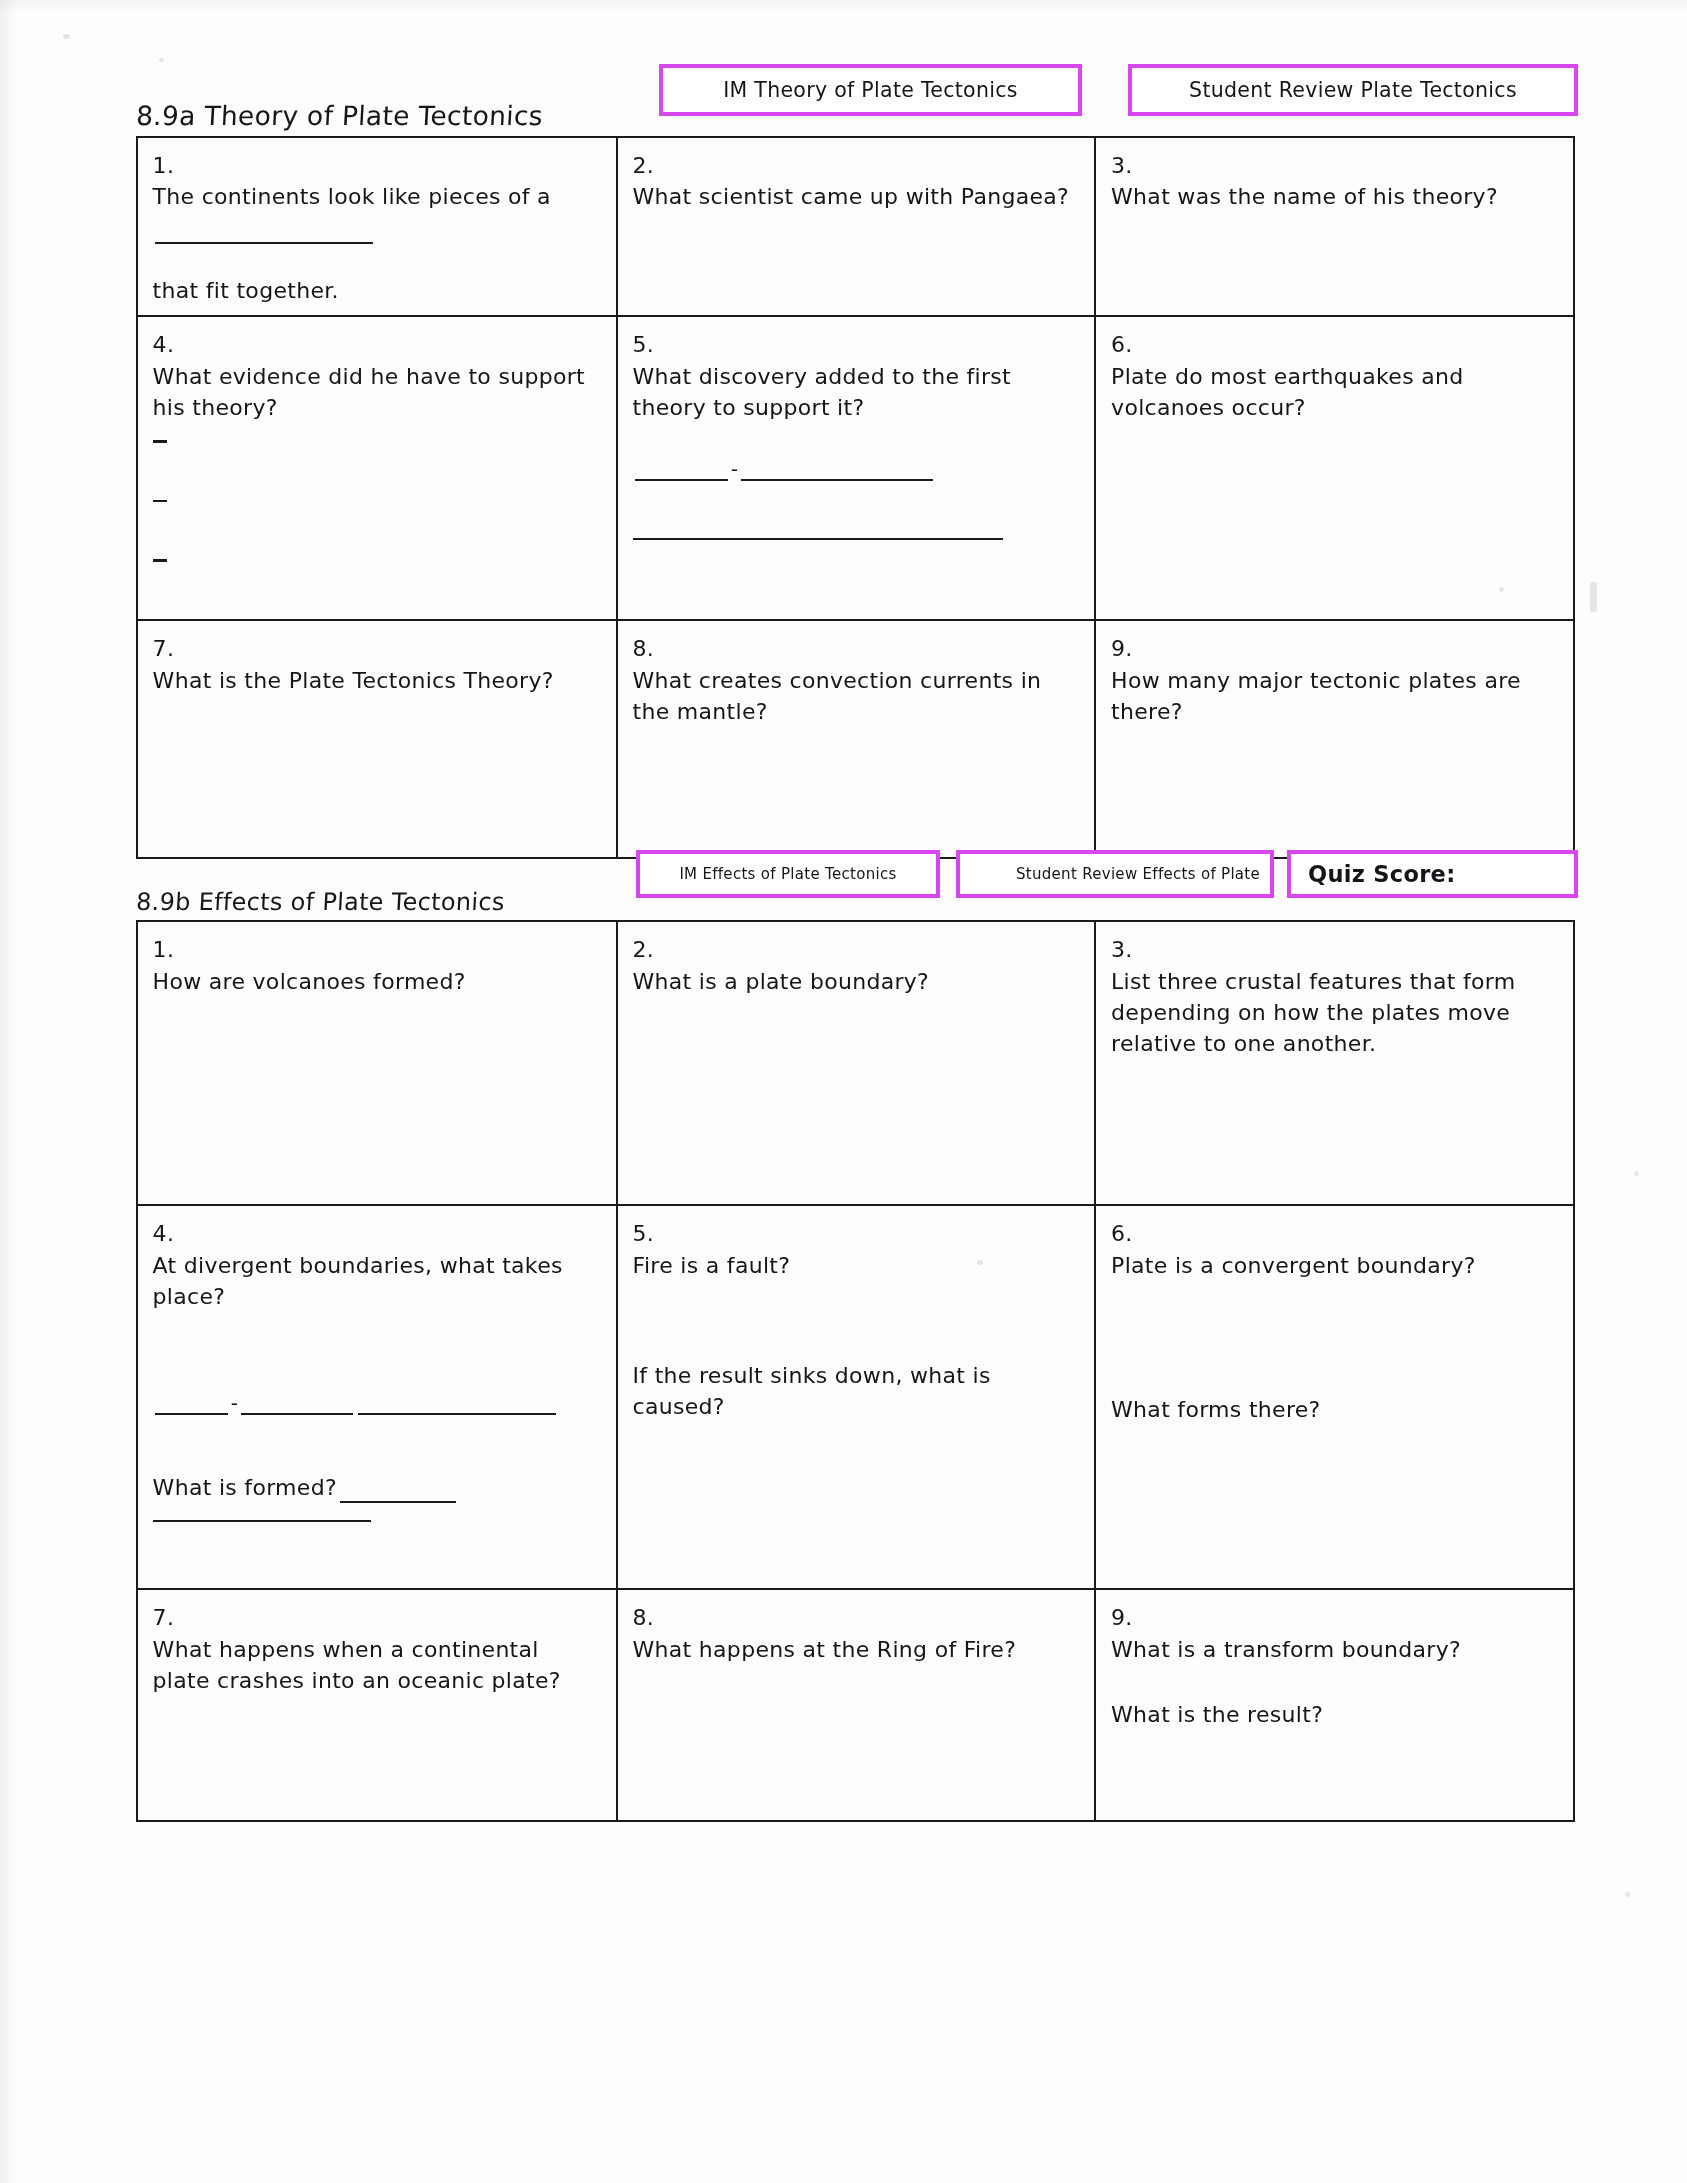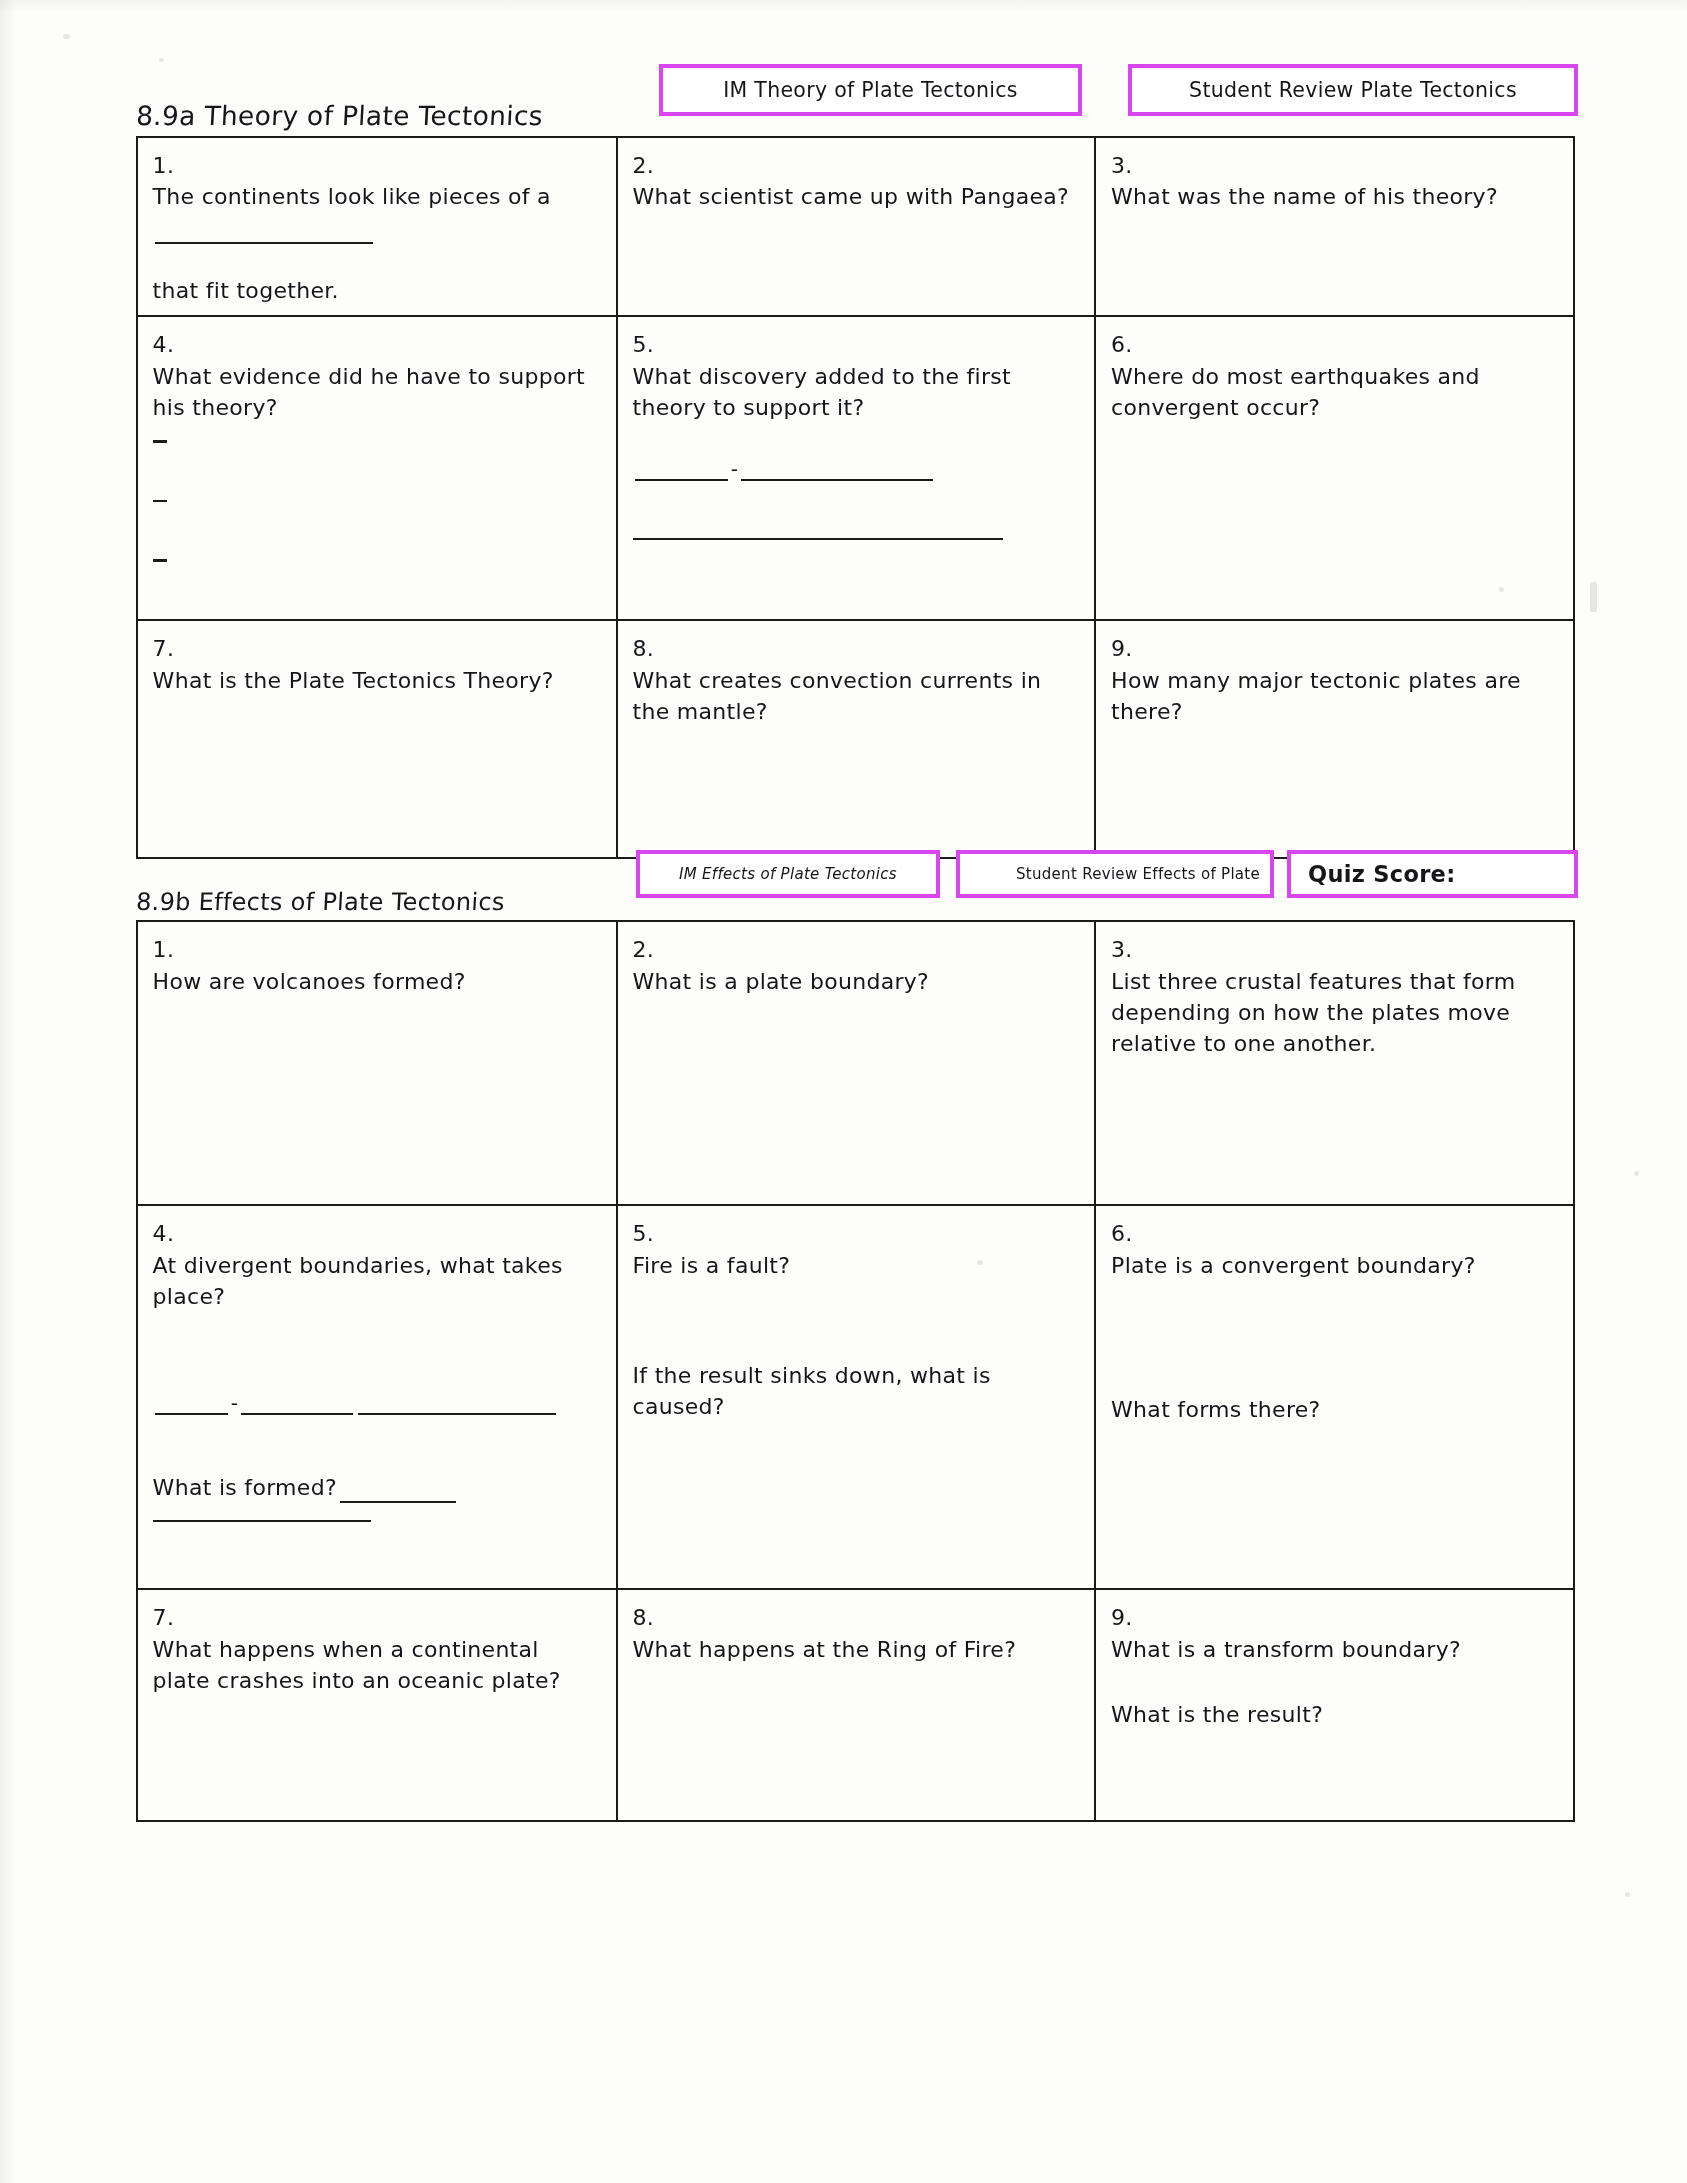--- a/index.html
+++ b/index.html
@@ -80,21 +80,21 @@
   }
   .tagbox span { display: block; }
 
   
   .h1-tag1 { position: absolute; left: 523px;  top: -14.6px; width: 423px; height: 52px; }
   .h1-tag1 span { font-size: 20.5px; }
   .h1-tag2 { position: absolute; left: 992px; top: -14.6px; width: 450px; height: 52px; }
   .h1-tag2 span { font-size: 20.5px; }
 
   
-  .h2-tag1 { position: absolute; left: 500px;  top: -9.3px; width: 304px; height: 48px; font-style: italic; }
+  .h2-tag1 { position: absolute; left: 500px;  top: -9.3px; width: 304px; height: 48px; }
   .h2-tag1 span { font-size: 15px; }
   .h2-tag2 { position: absolute; left: 820px; top: -9.3px; width: 318px; height: 48px; }
   .h2-tag2 span { font-size: 15px; margin-left: 46px; }
   .h2-tag3 { position: absolute; left: 1151px; top: -9.3px; width: 291px; height: 48px;
              justify-content: flex-start; padding-left: 17px; }
   .h2-tag3 span { font-size: 22.5px; font-weight: 700; }
 
   
   .qtable {
     width: 100%;
@@ -220,21 +220,21 @@
             </div>
             <div class="sp-md gap"></div>
             <div style="white-space:nowrap">
               <span class="blank" style="width:93px"></span><span class="hand" style="font-size:20px">-</span><span class="blank" style="width:192px"></span>
             </div>
             <div class="sp-lg gap"></div>
             <div class="blankline" style="width:370px"></div>
           </td>
           <td>
             <div class="qtext hand"><span>6.</span>
-              <span>Where do most earthquakes and convergent occur?</span>
+              <span>Plate do most earthquakes and volcanoes occur?</span>
             </div>
           </td>
         </tr>
 
         <tr style="height:238px">
           <td>
             <div class="qtext hand"><span>7.</span>
               <span>What is the Plate Tectonics Theory?</span>
             </div>
           </td>

